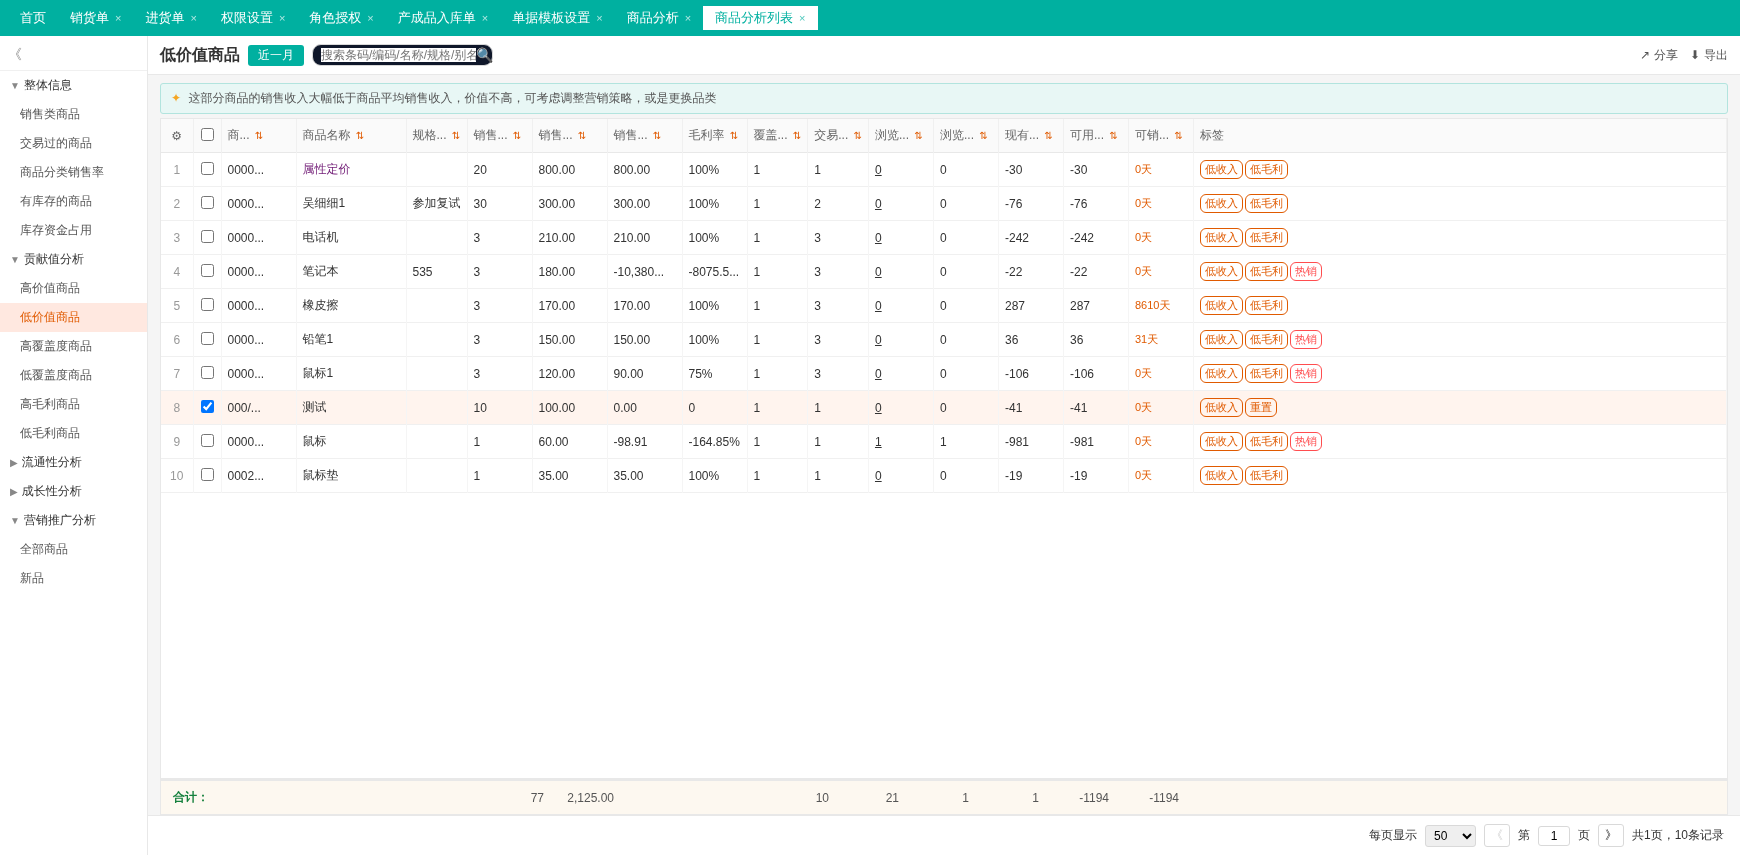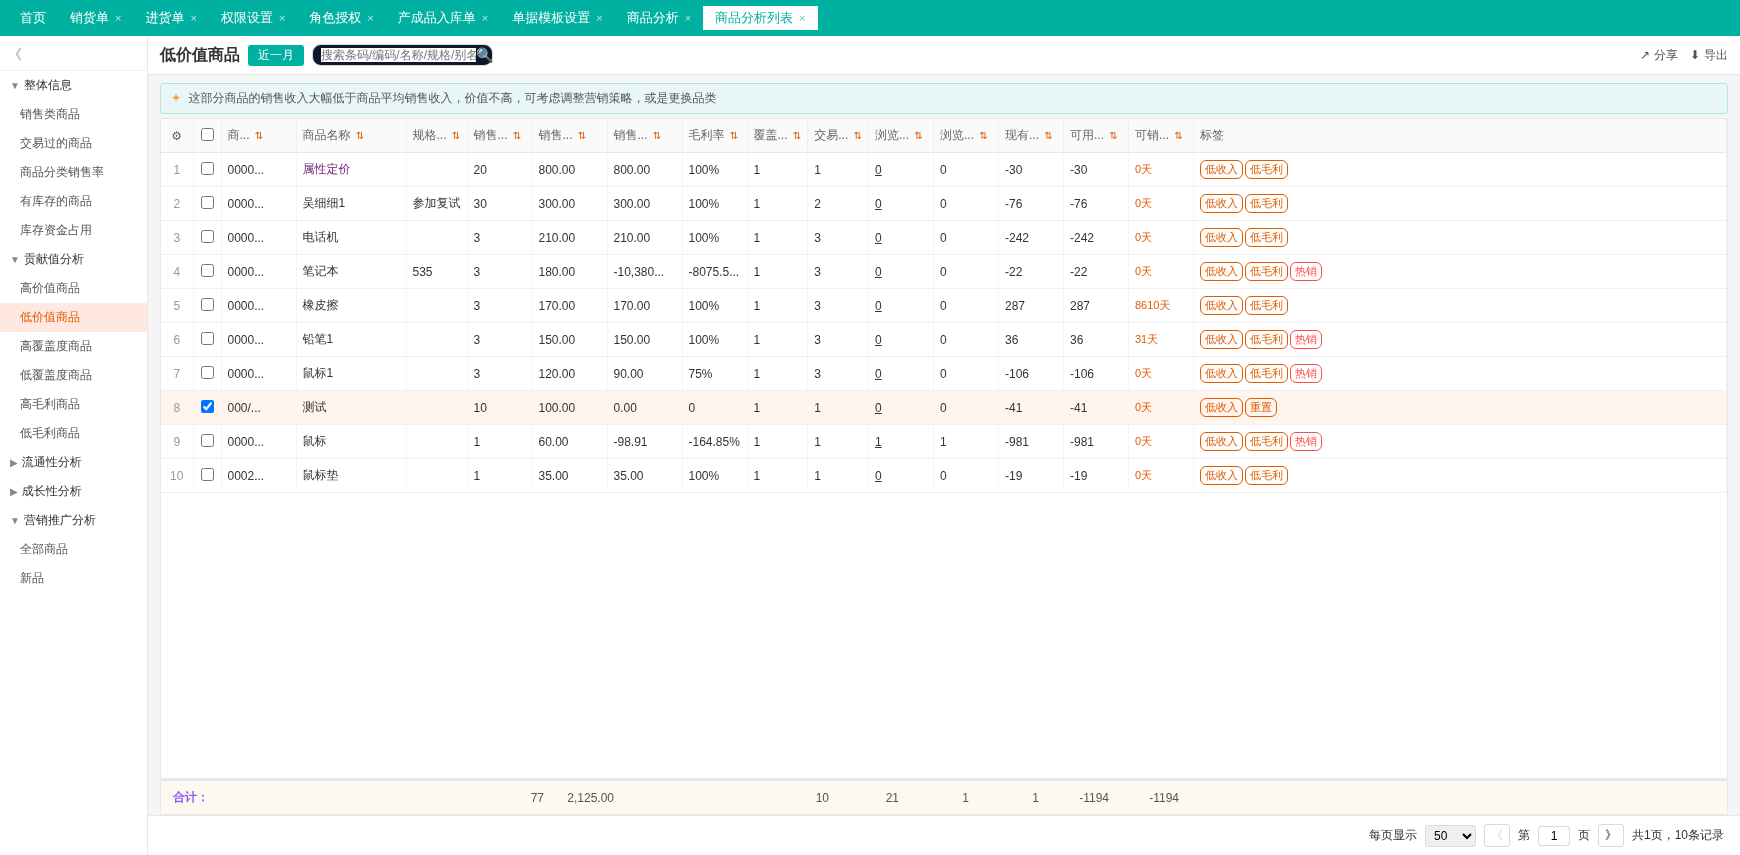--- a/index.html
+++ b/index.html
@@ -196,21 +196,21 @@
       display: flex;
       align-items: center;
       font-size: 12px;
       color: #555;
       flex-shrink: 0;
       border-left: 1px solid #e8e8e8;
       border-right: 1px solid #e8e8e8;
       border-bottom: 1px solid #e8e8e8;
       margin: 0 12px;
     }
-    .footer-label { color: #8b5cf6; font-weight: bold; min-width: 60px; }
+    .footer-label { color: #15803d; font-weight: bold; min-width: 60px; }
     .footer-cells {
       display: flex;
       gap: 0;
       flex: 1;
     }
     .footer-cell {
       padding: 0 6px;
       min-width: 70px;
       text-align: right;
     }

